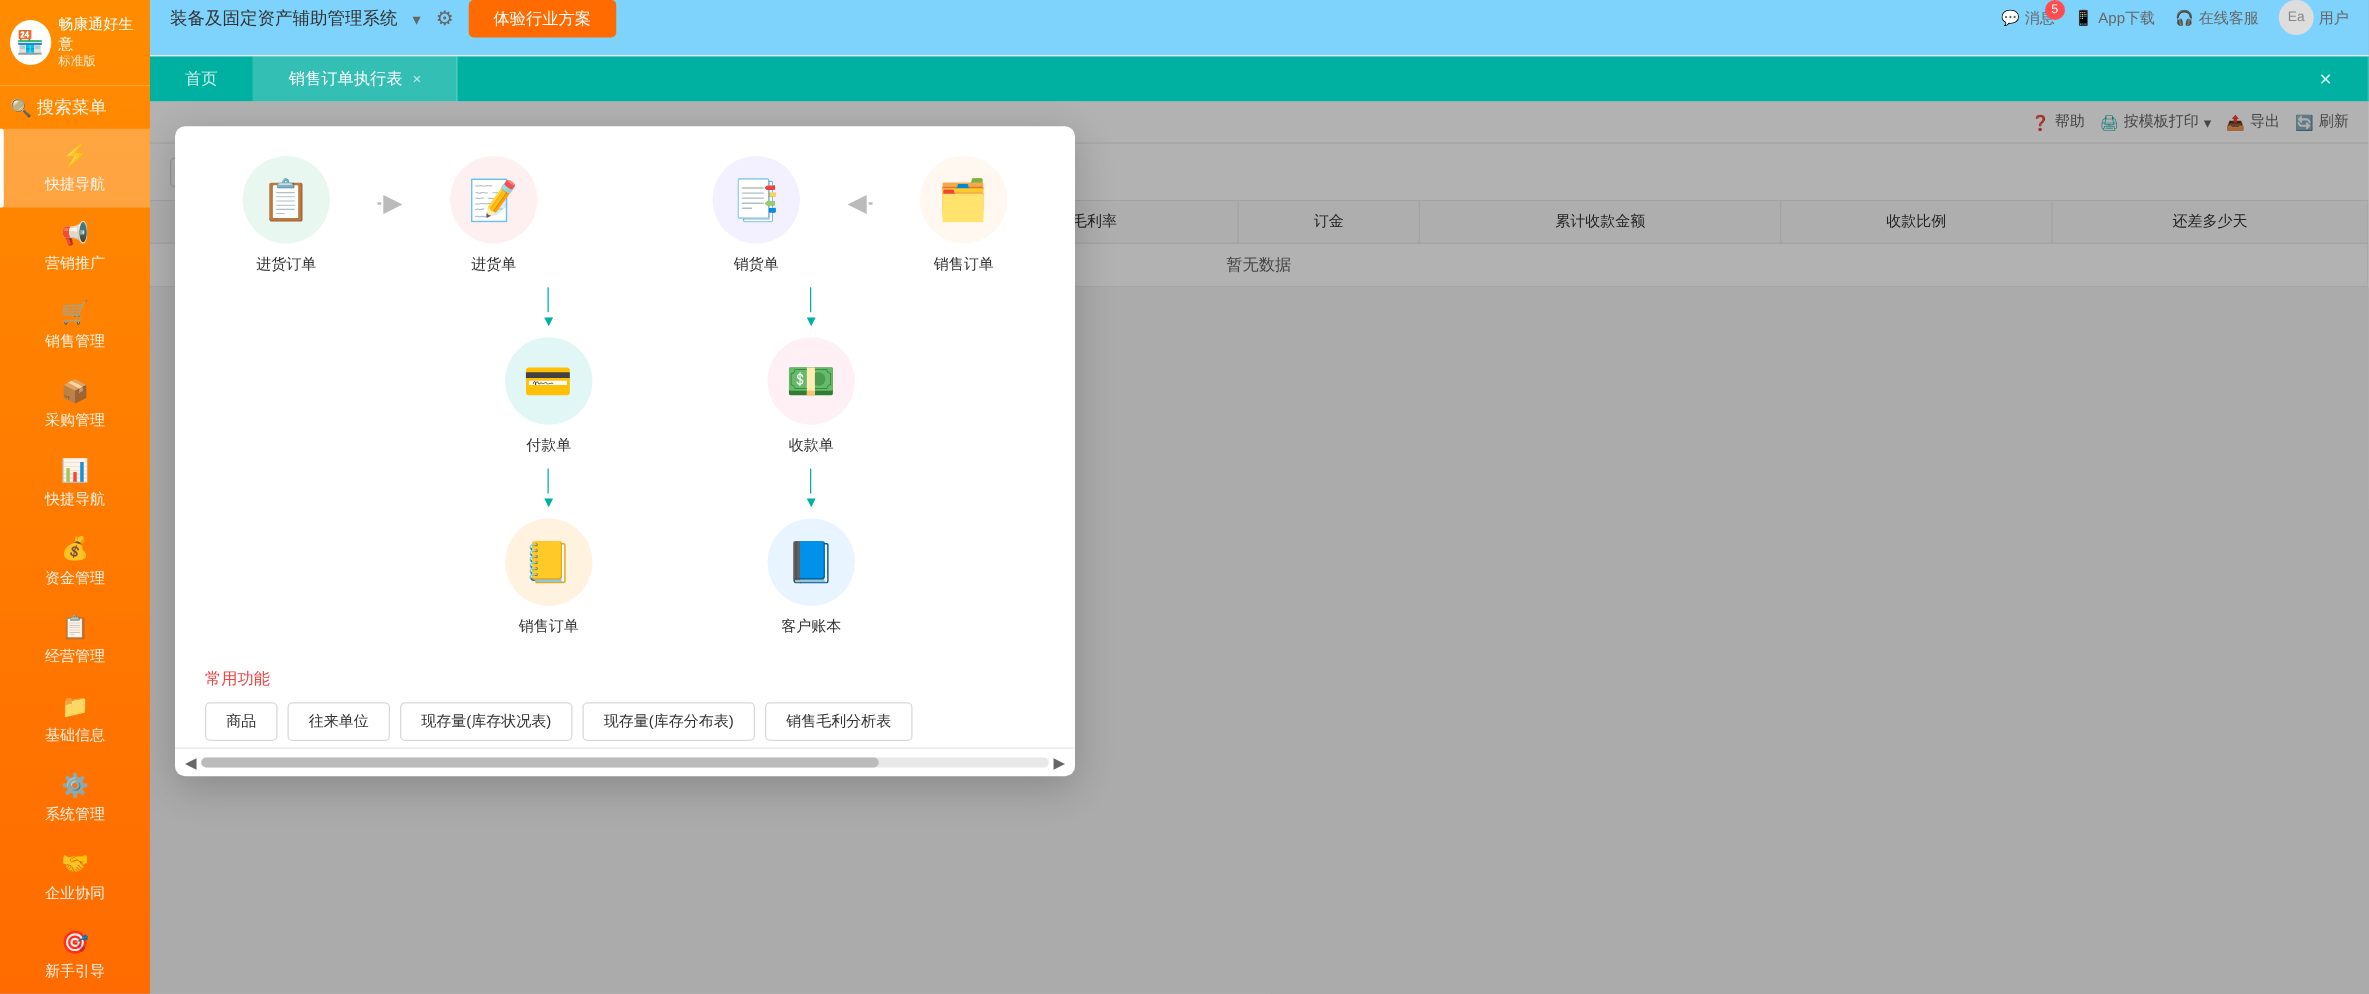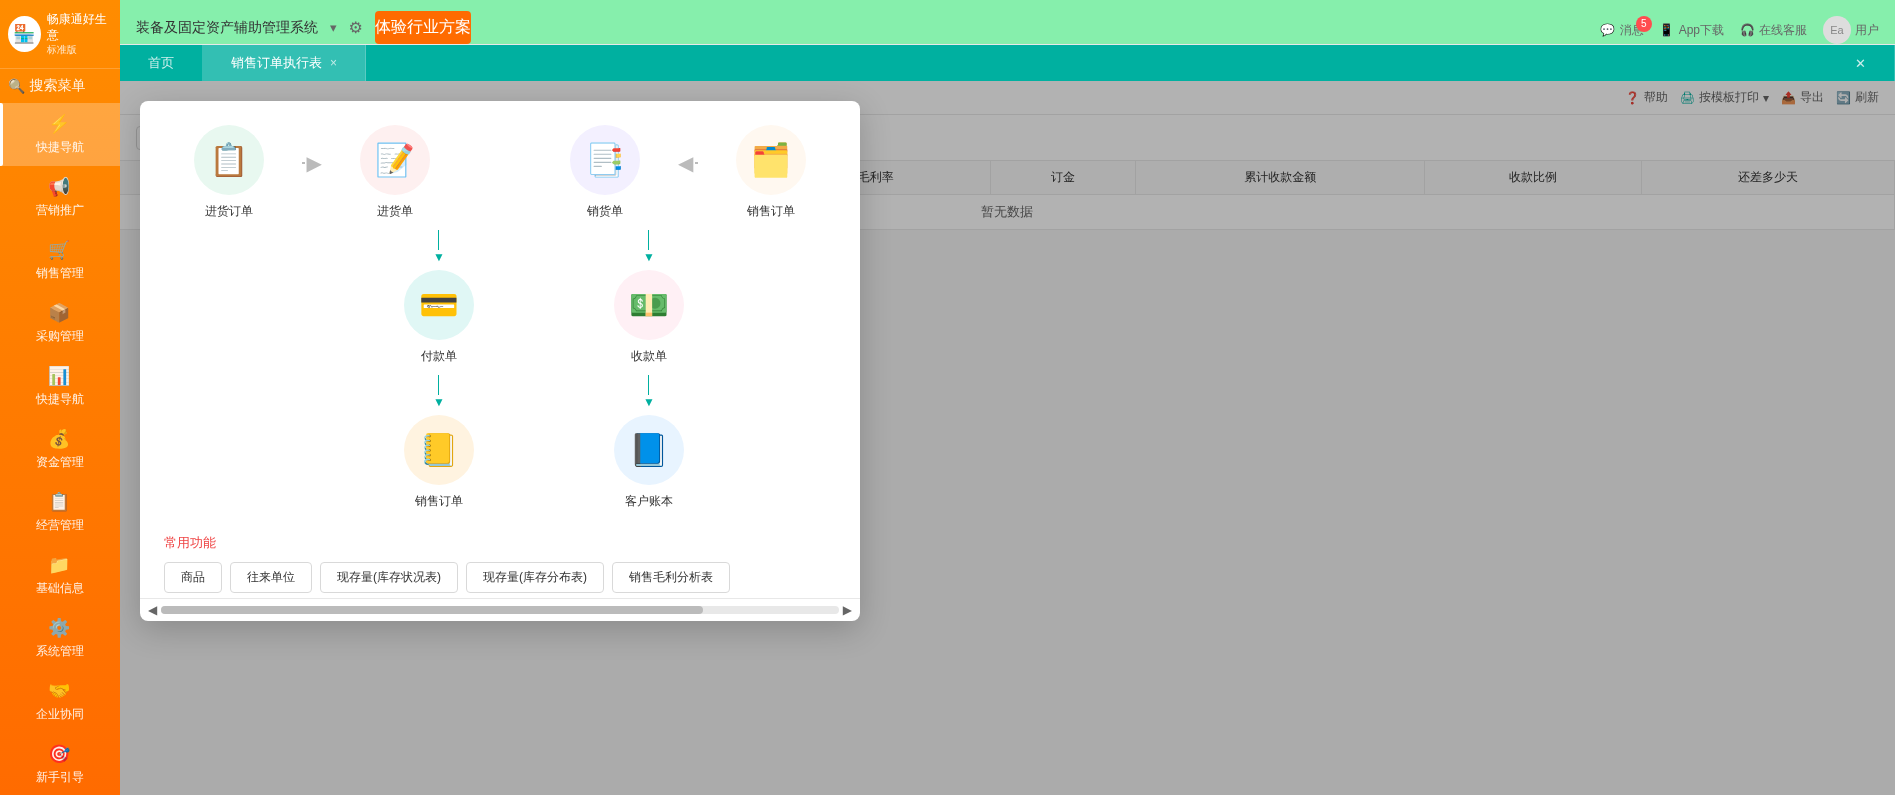--- a/index.html
+++ b/index.html
@@ -35,31 +35,31 @@
     .sidebar-item.active { background: rgba(255,255,255,0.25); }
     .sidebar-item .icon { font-size: 18px; }
     .sidebar-item .active-bar {
       position: absolute; left: 0; top: 0; bottom: 0; width: 3px; background: #fff;
       border-radius: 0 2px 2px 0;
     }
 
     
     .header {
       position: fixed; left: 120px; top: 0; right: 0; height: 45px;
-      background: #86efac; border-bottom: 1px solid #e8e8e8;
-      display: flex; align-items: flex-end; justify-content: space-between;
+      background: #7dd3fc; border-bottom: 1px solid #e8e8e8;
+      display: flex; align-items: flex-start; justify-content: space-between;
       padding: 0 16px; z-index: 99;
     }
     .header-left { display: flex; align-items: center; gap: 12px; }
     .header-title { font-size: 14px; color: #333; font-weight: 500; }
     .header-dropdown { display: flex; align-items: center; gap: 4px; cursor: pointer; color: #666; }
     .header-gear { color: #666; cursor: pointer; font-size: 16px; }
     .header-btn {
-      background: #ff6b00; color: #fff; border: none; padding: 6px 0;
-      border-radius: 4px; cursor: pointer; font-size: 16px;
+      background: #ff6b00; color: #fff; border: none; padding: 6px 20px;
+      border-radius: 4px; cursor: pointer; font-size: 13px;
     }
     .header-right { display: flex; align-items: center; gap: 16px; }
     .header-action { display: flex; align-items: center; gap: 4px; color: #666; cursor: pointer; font-size: 12px; position: relative; }
     .badge {
       position: absolute; top: -6px; right: -8px; background: #ff4d4f;
       color: #fff; border-radius: 50%; width: 16px; height: 16px;
       font-size: 10px; display: flex; align-items: center; justify-content: center;
     }
     .user-avatar {
       width: 28px; height: 28px; border-radius: 50%; background: #ddd;

